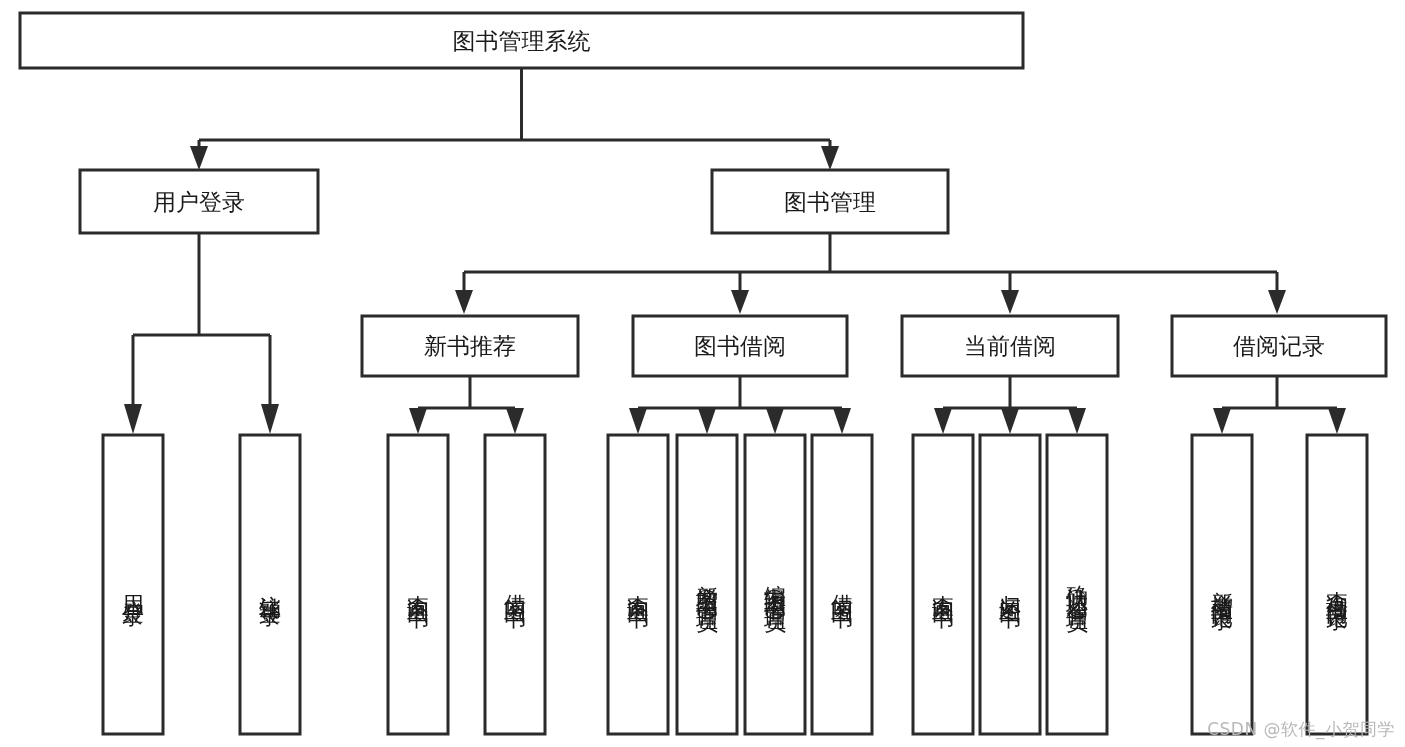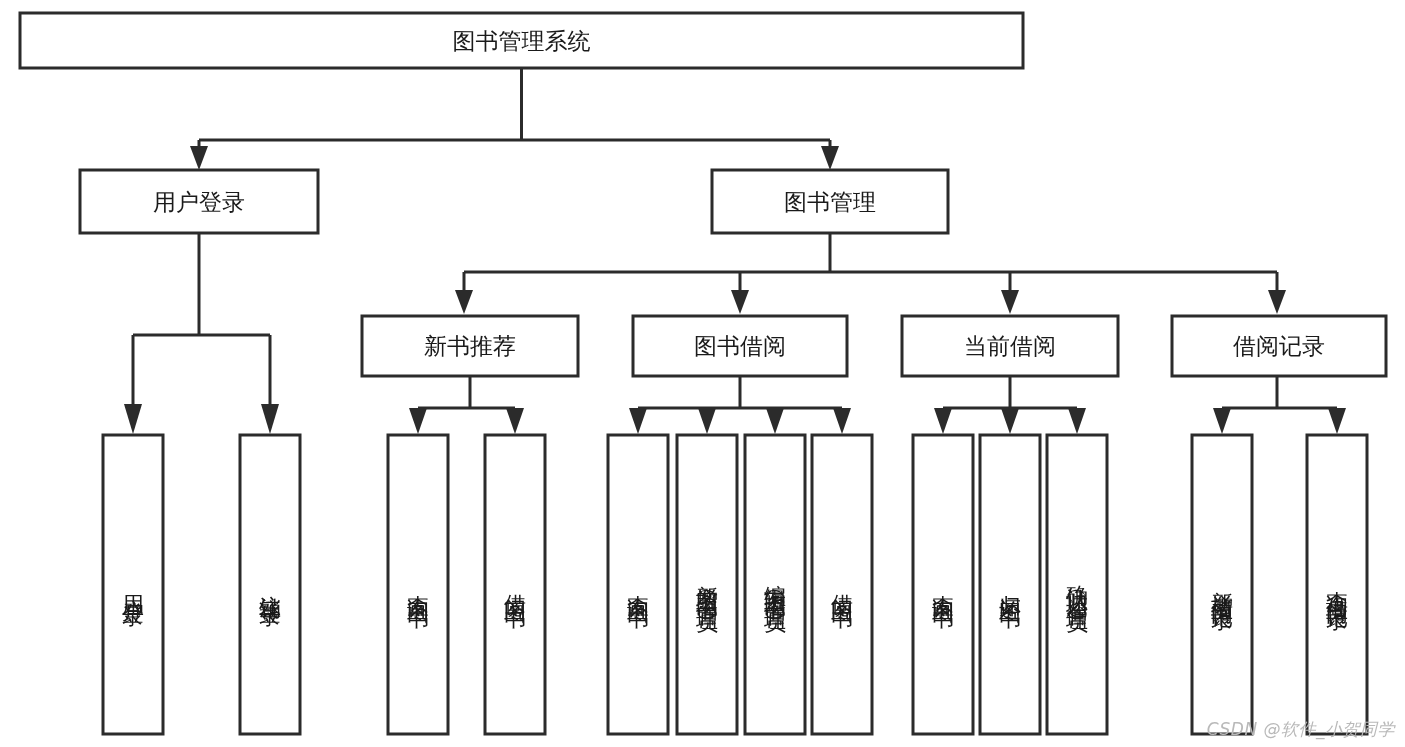--- a/index.html
+++ b/index.html
@@ -64,21 +64,20 @@
   }
   .watermark {
     position: absolute;
     right: 10px;
     bottom: 6px;
     font-family: "DejaVu Sans", "Liberation Sans", sans-serif;
     font-size: 17px;
     color: #b9b9b9;
     letter-spacing: 0.5px;
     white-space: nowrap;
-    font-style: italic;
   }
 </style>
 </head>
 <body>
 
 <div id="diagram-root">
 
   <svg class="diagram-canvas" viewBox="0 0 1405 747">
 
     <g>

